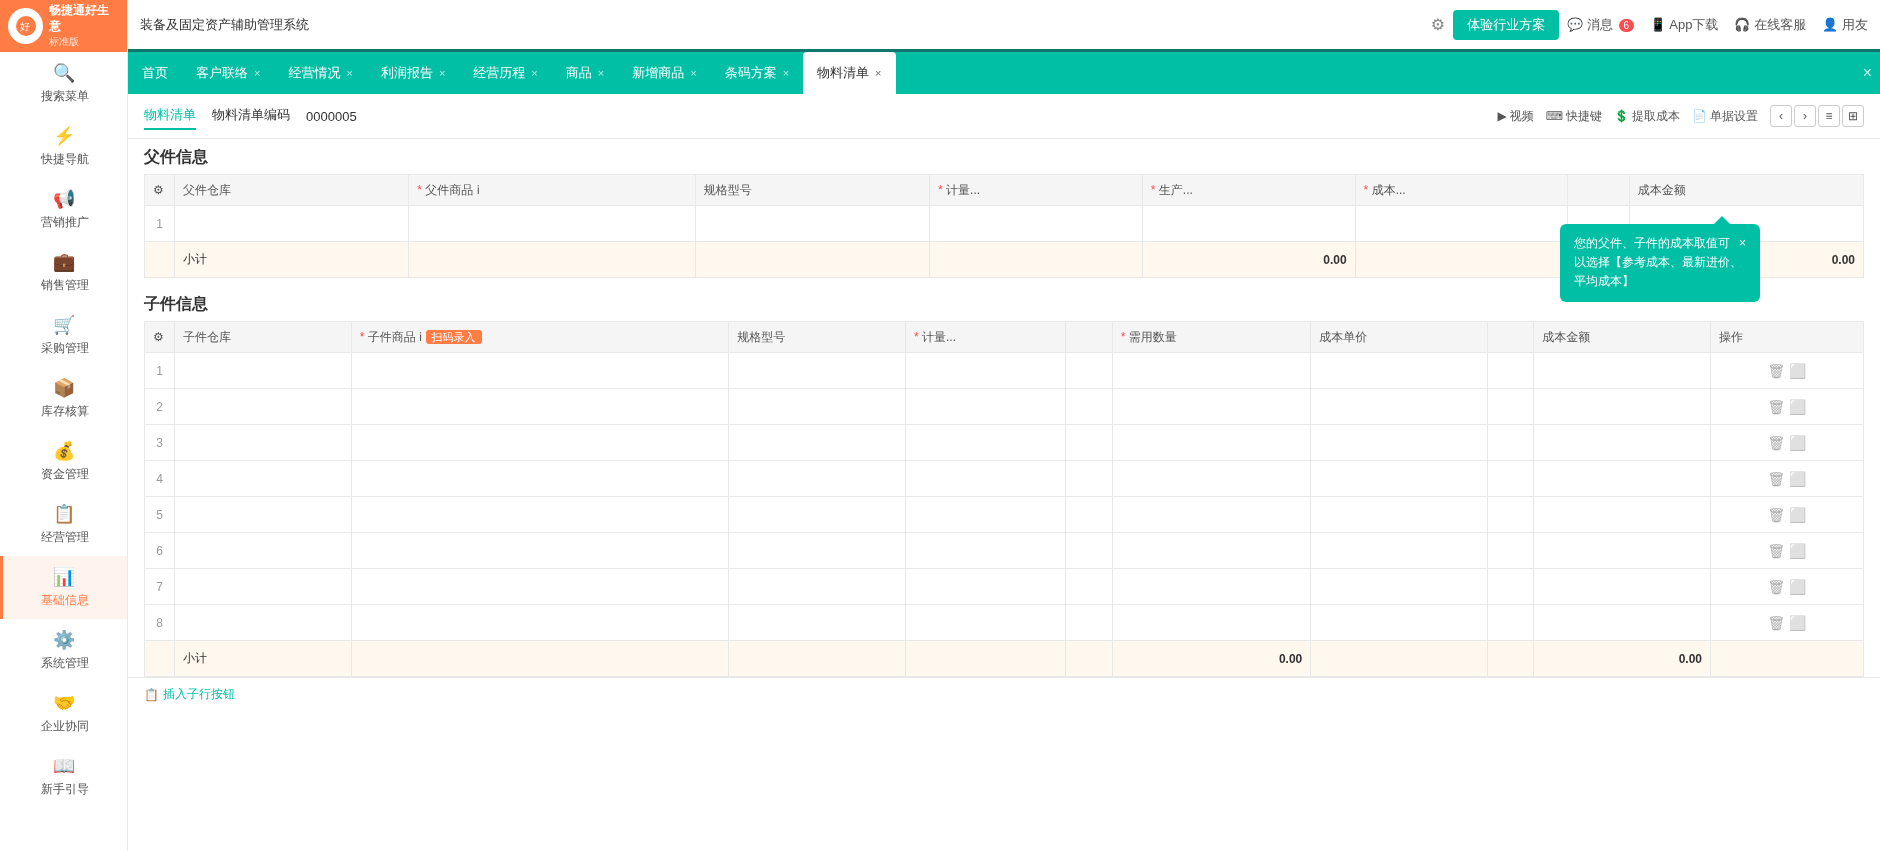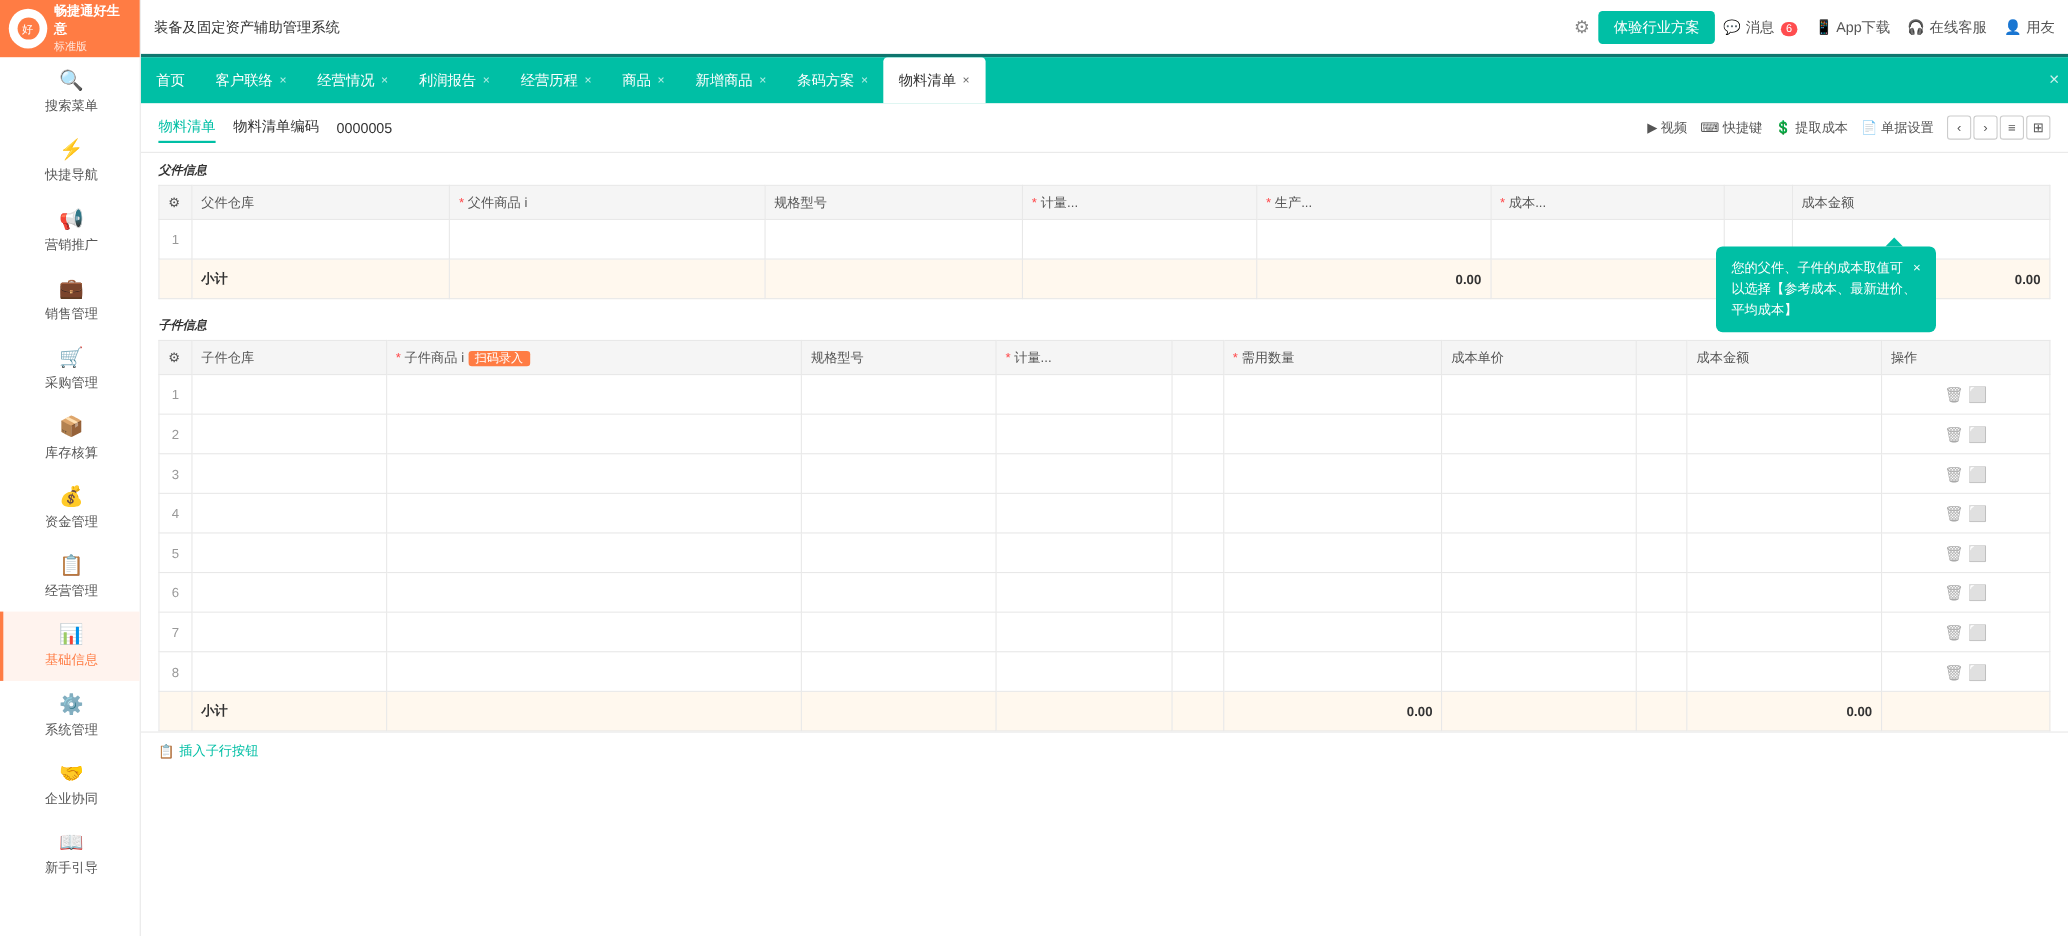--- a/index.html
+++ b/index.html
@@ -42,29 +42,29 @@
     .subheader-tab { font-size: 13px; color: #333; cursor: pointer; padding: 4px 0; border-bottom: 2px solid transparent; }
     .subheader-tab.active { color: #00bfa5; border-bottom-color: #00bfa5; }
     .subheader-code { font-size: 13px; color: #333; }
     .subheader-actions { margin-left: auto; display: flex; align-items: center; gap: 12px; font-size: 12px; color: #555; }
     .subheader-actions span { display: flex; align-items: center; gap: 3px; cursor: pointer; }
     .nav-arrows { display: flex; gap: 2px; }
     .nav-arrow { width: 22px; height: 22px; border: 1px solid #ccc; border-radius: 3px; display: flex; align-items: center; justify-content: center; cursor: pointer; font-size: 12px; color: #555; }
 
     
     .section { padding: 0 16px; }
-    .section-title { font-size: 11px; font-weight: bold; color: #333; padding: 8px 0 6px; font-style: italic; }
+    .section-title { font-size: 16px; font-weight: bold; color: #333; padding: 8px 0 6px; }
 
     
     .data-table { width: 100%; border-collapse: collapse; font-size: 12px; }
     .data-table th { background: #f5f5f5; border: 1px solid #e8e8e8; padding: 6px 8px; text-align: left; color: #555; font-weight: normal; white-space: nowrap; }
     .data-table th .required { color: #ff4d4f; }
     .data-table td { border: 1px solid #e8e8e8; padding: 4px 8px; height: 36px; color: #333; }
     .data-table td.row-num { color: #999; text-align: center; width: 30px; }
-    .subtotal-row td { background: #fff8ee; font-weight: bold; }
+    .subtotal-row td { background: #fff8ee; font-weight: normal; }
     .col-settings { width: 30px; text-align: center; }
     .settings-cell { text-align: center; color: #888; cursor: pointer; }
     .scan-badge { background: #ff7c44; color: #fff; border-radius: 3px; padding: 1px 6px; font-size: 11px; }
 
     .action-icons { display: flex; gap: 4px; align-items: center; justify-content: center; }
     .action-icon { color: #aaa; cursor: pointer; font-size: 14px; }
 
     
     .tooltip-box { position: absolute; top: 130px; right: 120px; background: #00bfa5; color: #fff; border-radius: 6px; padding: 10px 14px; font-size: 12px; max-width: 200px; line-height: 1.6; z-index: 100; }
     .tooltip-box::before { content: ''; position: absolute; top: -8px; right: 30px; border-left: 8px solid transparent; border-right: 8px solid transparent; border-bottom: 8px solid #00bfa5; }

